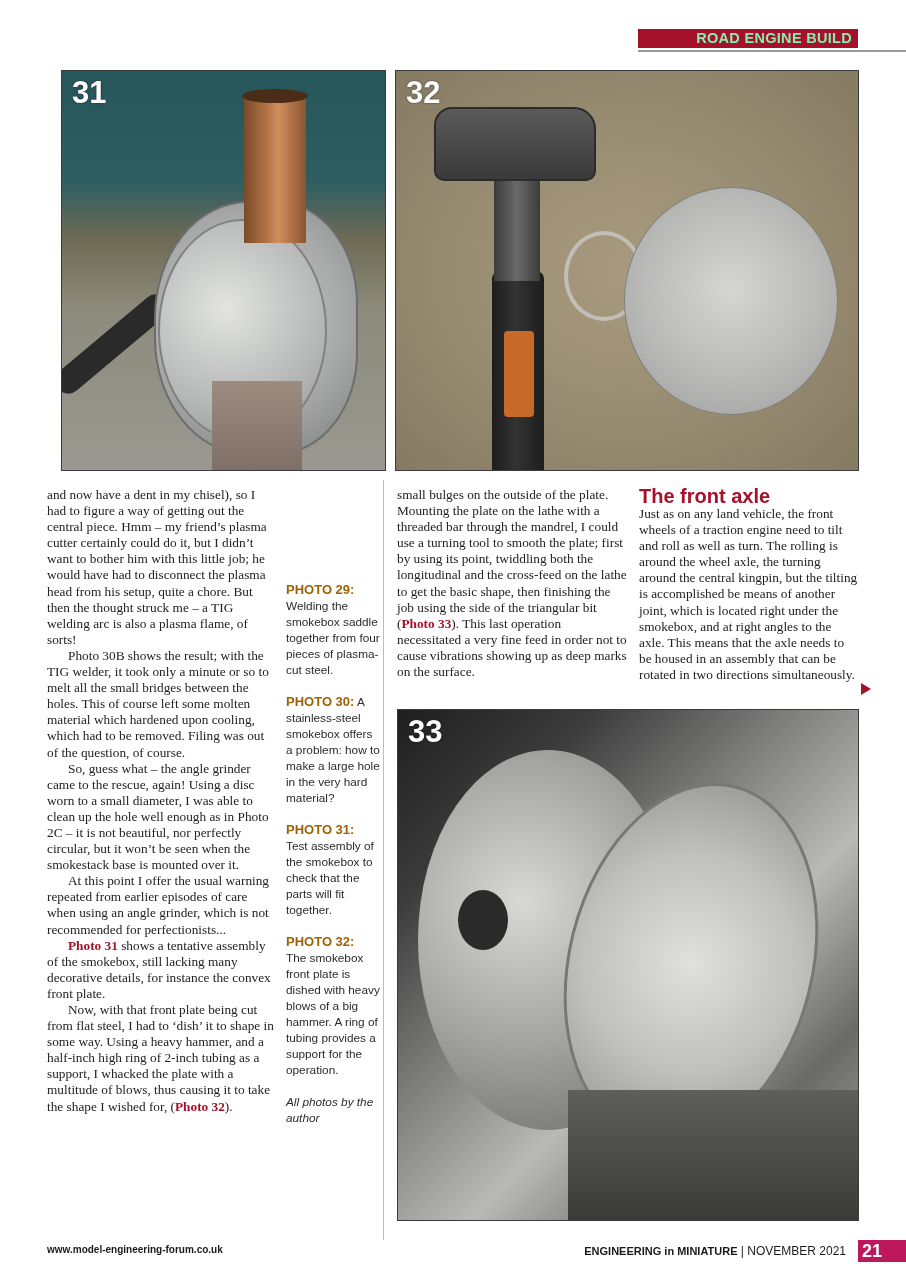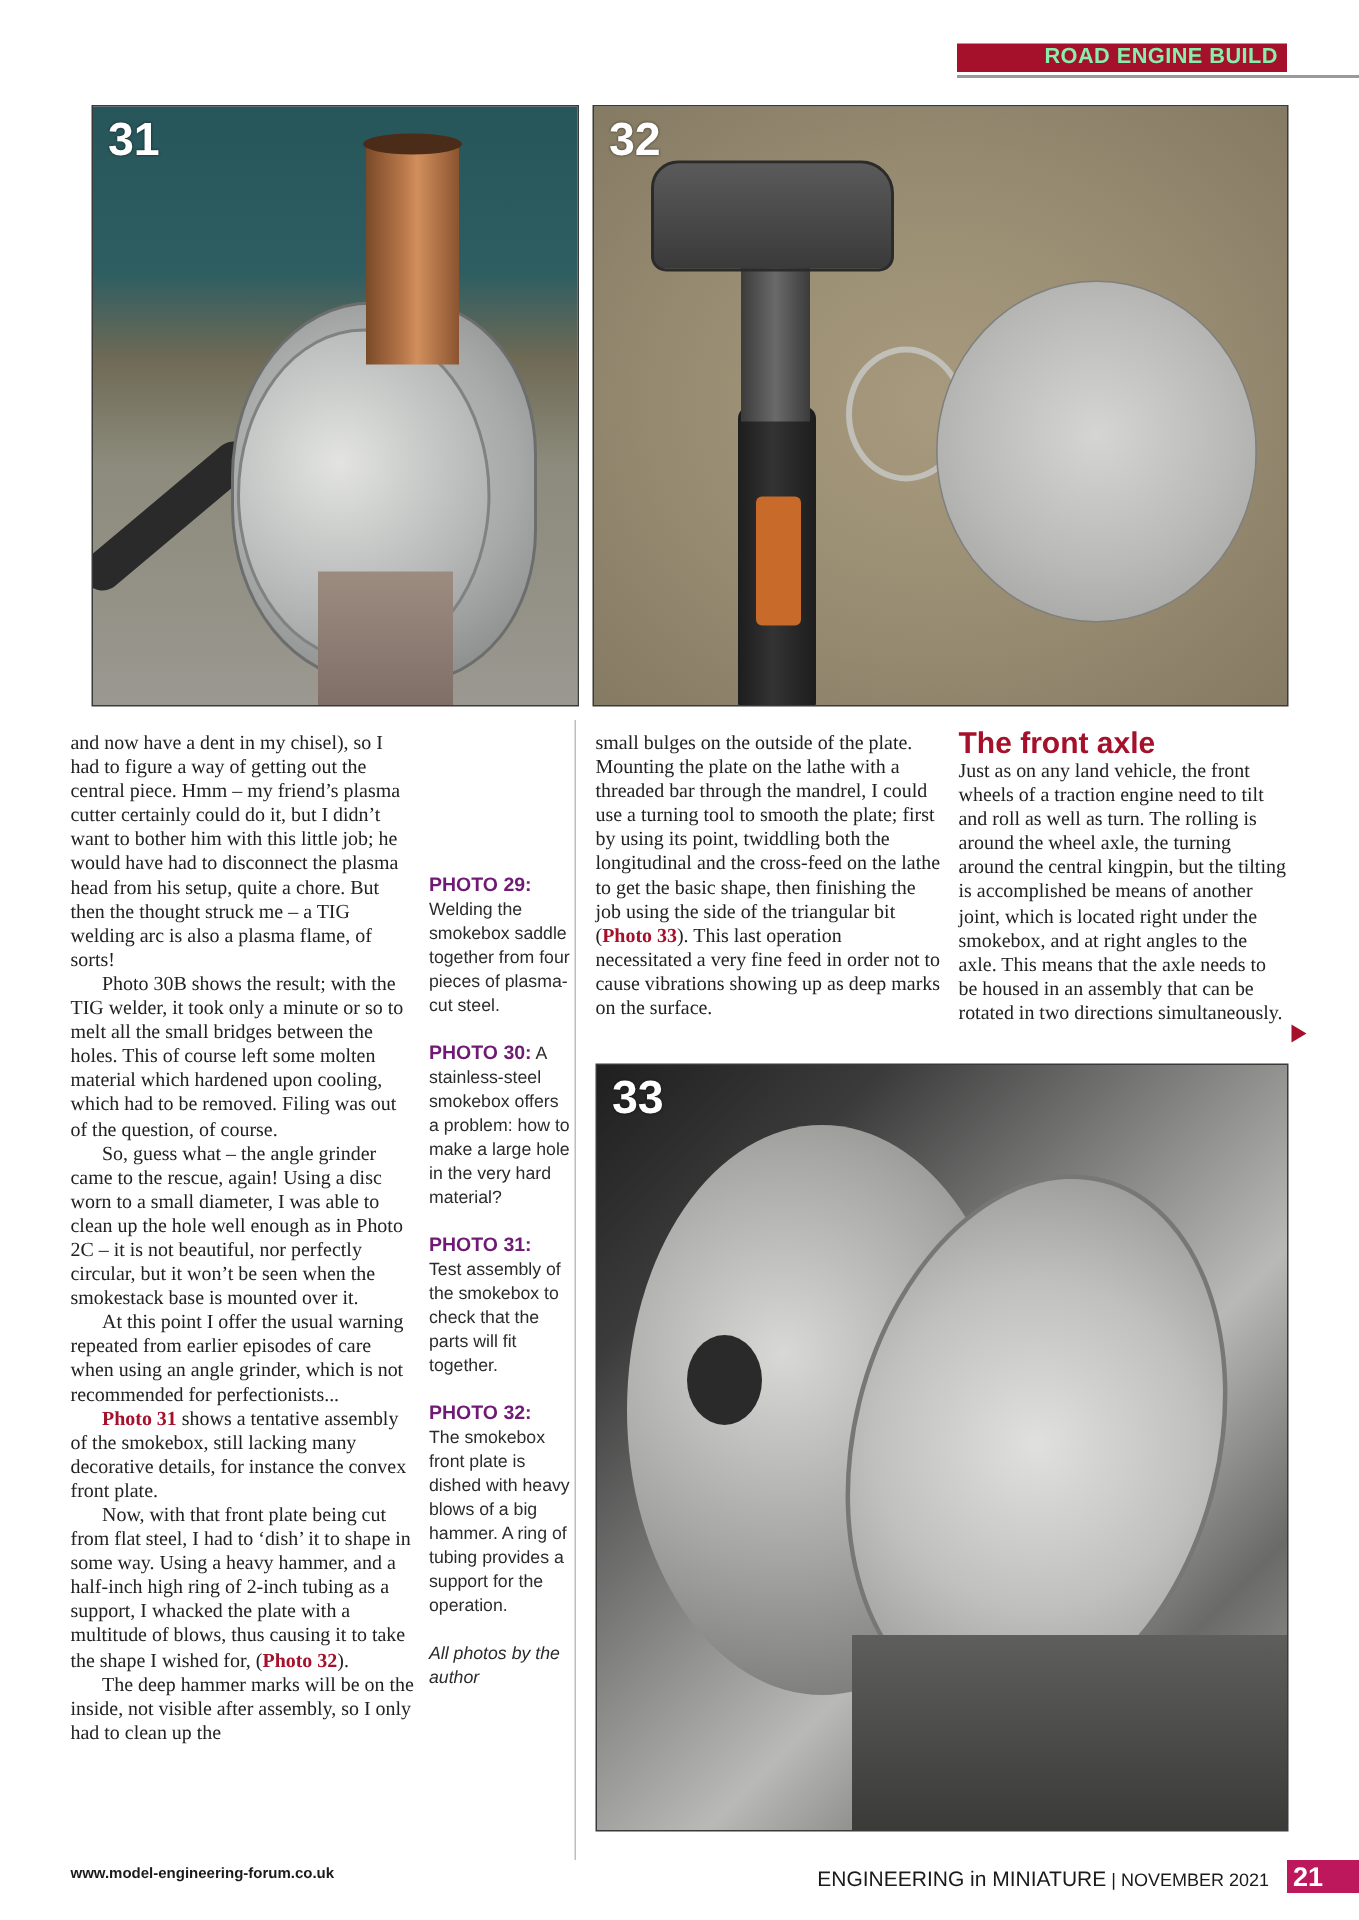--- a/index.html
+++ b/index.html
@@ -134,31 +134,31 @@
     .arrow-icon {
       position: absolute; left: 861px; top: 683px; width: 0; height: 0;
       border-top: 6px solid transparent; border-bottom: 6px solid transparent;
       border-left: 10px solid #a5102a;
     }
     #captions {
       position: absolute; left: 286px; top: 582px; width: 95px;
       font-family: "Liberation Sans", "DejaVu Sans", sans-serif; font-size: 11.8px; line-height: 16px; color: #2b2b2b;
     }
     .caption { margin-bottom: 16px; }
-    .caption-label { color: #701a75; font-weight: bold; font-size: 13px; }
+    .caption-label { color: #a16207; font-weight: bold; font-size: 13px; }
     .credit { font-style: italic; }
     .footer-url {
       position: absolute; left: 47px; top: 1244px;
       font-family: "Liberation Sans", "DejaVu Sans", sans-serif; font-weight: bold; font-size: 10px; color: #1a1a1a;
     }
     .footer-mag {
       position: absolute; right: 60px; top: 1244px;
       font-family: "Liberation Sans", "DejaVu Sans", sans-serif; font-size: 12px; color: #1a1a1a;
     }
-    .footer-mag .mag-name { font-weight: normal; font-size: 14px; text-align: right; }
+    .footer-mag .mag-name { font-weight: bold; font-size: 11px; text-align: right; }
     .page-num {
       position: absolute; left: 858px; top: 1240px; width: 48px; height: 22px;
       background: #be185d; color: #fff;
       font-family: "Liberation Sans", "DejaVu Sans", sans-serif; font-weight: bold; font-size: 18px;
       line-height: 22px; padding-left: 4px; box-sizing: border-box;
     }
   </style>
 </head>
 <body>
 
@@ -185,21 +185,20 @@
   <div class="photo-num">32</div>
 </div>
 
 <div class="body-col" id="col1">
     <p class="noindent"><span>and now have a dent in my chisel), so I had to figure a way of getting out the central piece. Hmm – my friend’s plasma cutter certainly could do it, but I didn’t want to bother him with this little job; he would have had to disconnect the plasma head from his setup, quite a chore. But then the thought struck me – a TIG welding arc is also a plasma flame, of sorts!</span></p>
     <p><span>Photo 30B shows the result; with the TIG welder, it took only a minute or so to melt all the small bridges between the holes. This of course left some molten material which hardened upon cooling, which had to be removed. Filing was out of the question, of course.</span></p>
     <p><span>So, guess what – the angle grinder came to the rescue, again! Using a disc worn to a small diameter, I was able to clean up the hole well enough as in Photo 2C – it is not beautiful, nor perfectly circular, but it won’t be seen when the smokestack base is mounted over it.</span></p>
     <p><span>At this point I offer the usual warning repeated from earlier episodes of care when using an angle grinder, which is not recommended for perfectionists...</span></p>
     <p><span class="ref">Photo 31</span><span> shows a tentative assembly of the smokebox, still lacking many decorative details, for instance the convex front plate.</span></p>
     <p><span>Now, with that front plate being cut from flat steel, I had to ‘dish’ it to shape in some way. Using a heavy hammer, and a half-inch high ring of 2-inch tubing as a support, I whacked the plate with a multitude of blows, thus causing it to take the shape I wished for, (</span><span class="ref">Photo 32</span><span>).</span></p>
-    <p><span>The deep hammer marks will be on the inside, not visible after assembly, so I only had to clean up the</span></p>
   </div>
 
 <div class="col-divider"></div>
 
 <div id="captions">
   <div class="caption">
     <span class="caption-label">PHOTO 29:</span>
     <span>Welding the smokebox saddle together from four pieces of plasma-cut steel.</span>
   </div>
   <div class="caption">

